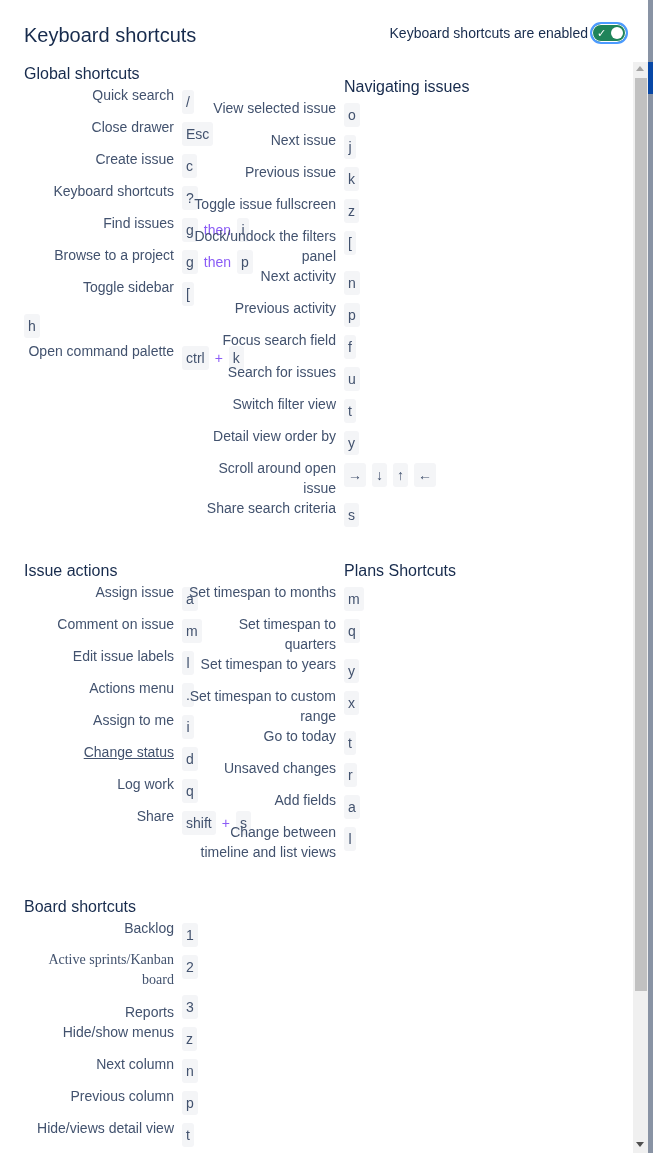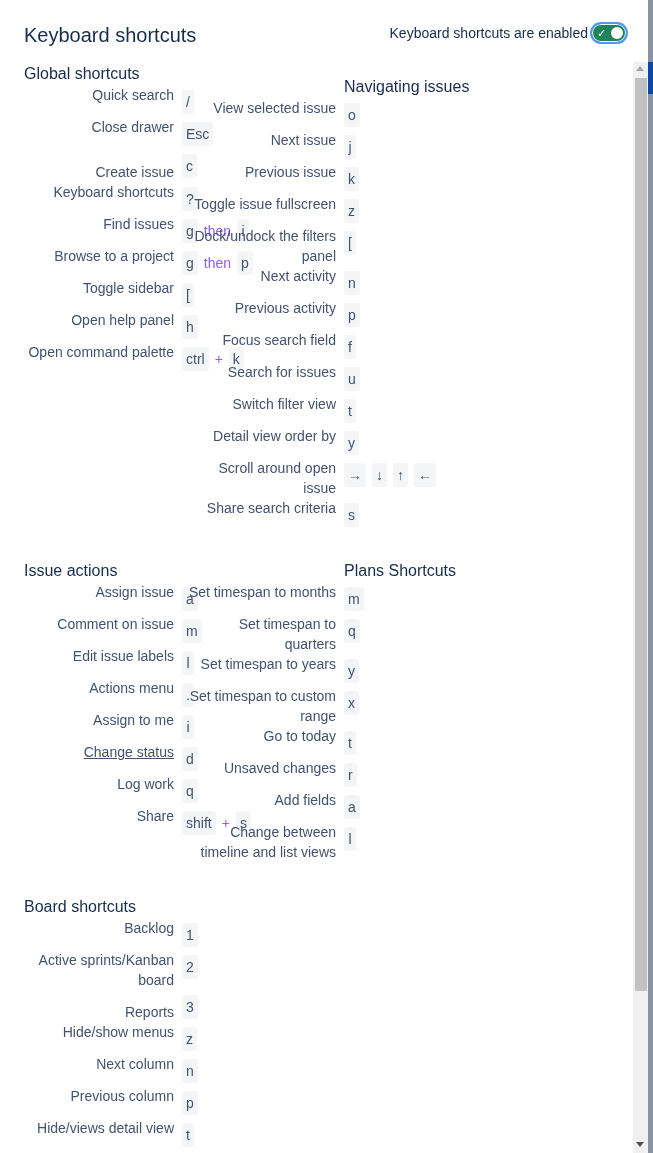--- a/index.html
+++ b/index.html
@@ -121,21 +121,21 @@
             <span class="key">/</span>
           </span>
         </div>
         <div class="row">
           <span class="label" style="width: 158px;">Close drawer</span>
           <span class="keys">
             <span class="key">Esc</span>
           </span>
         </div>
         <div class="row">
-          <span class="label" style="width: 158px; margin-top: 13px;">Create issue</span>
+          <span class="label" style="width: 158px;">Create issue</span>
           <span class="keys">
             <span class="key">c</span>
           </span>
         </div>
         <div class="row">
           <span class="label" style="width: 158px;">Keyboard shortcuts</span>
           <span class="keys">
             <span class="key">?</span>
           </span>
         </div>
@@ -155,21 +155,20 @@
             <span class="key">p</span>
           </span>
         </div>
         <div class="row">
           <span class="label" style="width: 158px;">Toggle sidebar</span>
           <span class="keys">
             <span class="key">[</span>
           </span>
         </div>
         <div class="row">
-          <span class="label" style="width: 158px;">Open help panel</span>
           <span class="keys">
             <span class="key">h</span>
           </span>
         </div>
         <div class="row">
           <span class="label" style="width: 158px;">Open command palette</span>
           <span class="keys">
             <span class="key">ctrl</span>
             <span class="sep">+</span>
             <span class="key">k</span>
@@ -378,21 +377,21 @@
   <div class="section left-col" style="left:24px; top:896px;">
     <div class="section-title">Board shortcuts</div>
     <div class="rows" id="rows-board">
         <div class="row">
           <span class="label" style="width: 158px;">Backlog</span>
           <span class="keys">
             <span class="key">1</span>
           </span>
         </div>
         <div class="row">
-          <span class="label" style="width: 158px;">Active sprints/Kanban board</span>
+          <span class="label" style="width: 158px; font-family: Liberation Serif, serif;">Active sprints/Kanban board</span>
           <span class="keys">
             <span class="key">2</span>
           </span>
         </div>
         <div class="row">
           <span class="label" style="width: 158px; margin-top: 12px;">Reports</span>
           <span class="keys">
             <span class="key">3</span>
           </span>
         </div>

